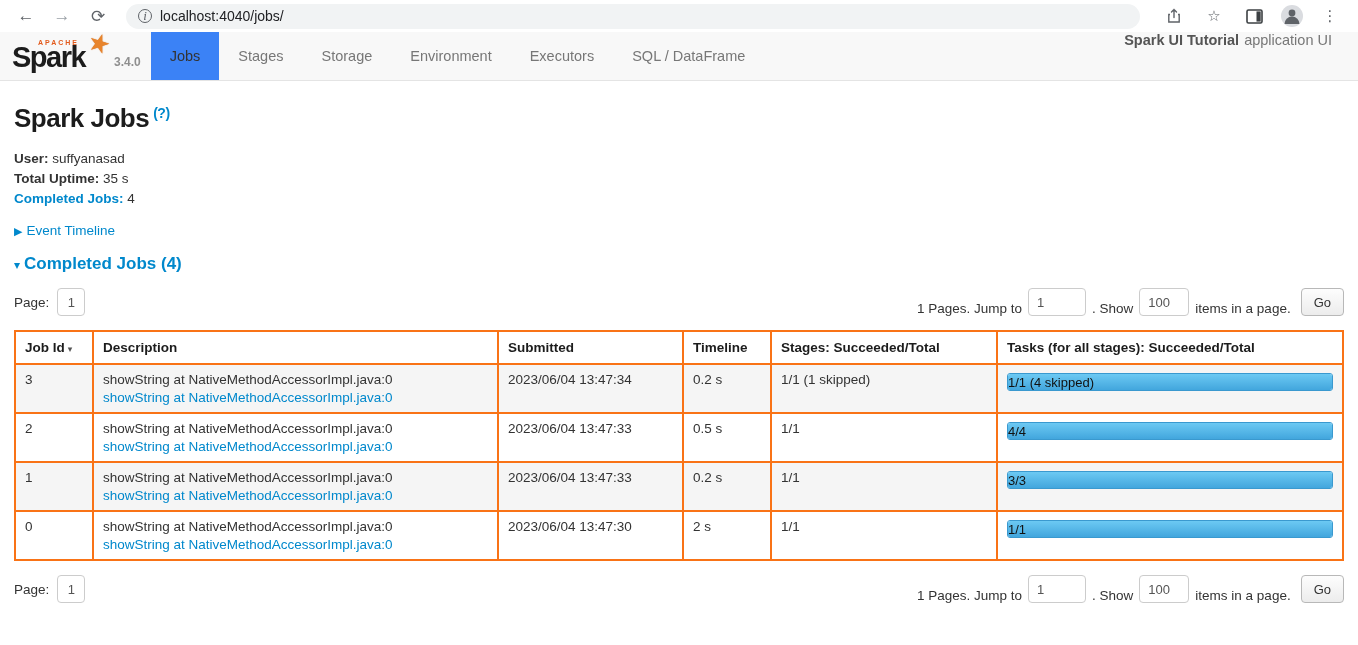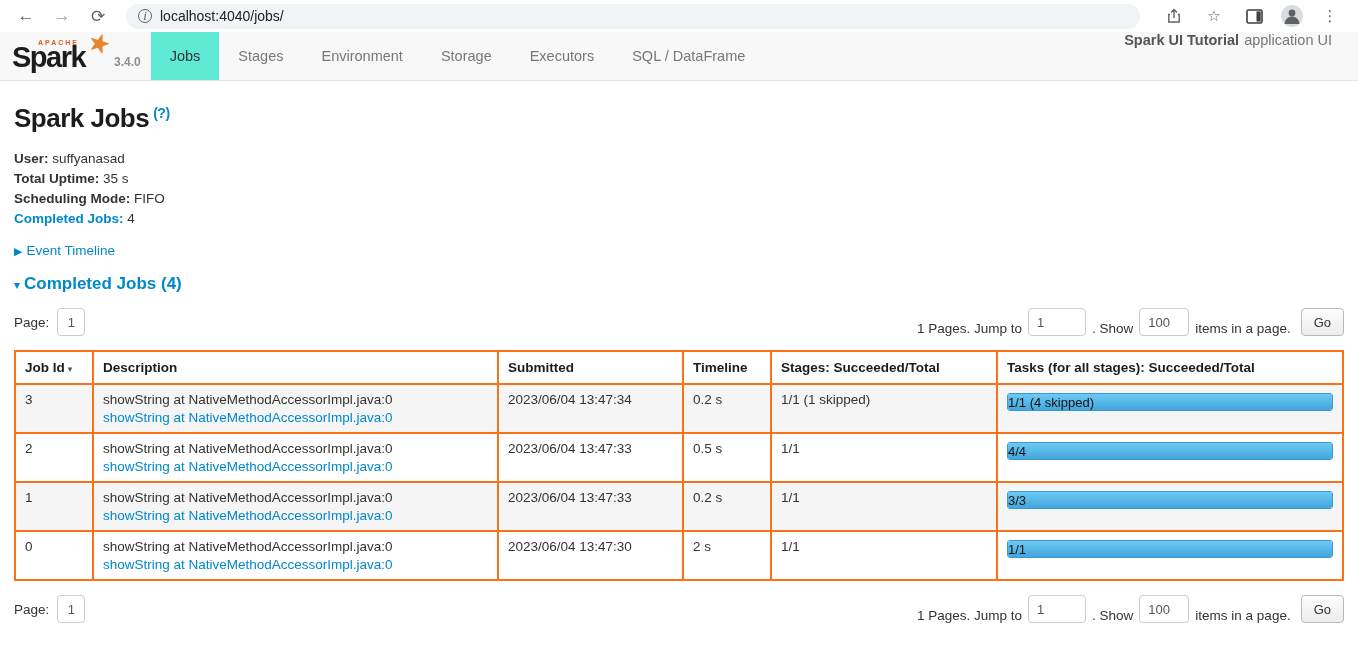--- a/index.html
+++ b/index.html
@@ -31,21 +31,21 @@
   .logo-apache { position:absolute; top:5px; left:26px; font-size:7px; font-weight:bold;
     letter-spacing:2px; color:#e25a1c; }
   .logo-spark { position:absolute; bottom:0px; left:0; font-size:29px; font-weight:bold;
     color:#1c1c1c; letter-spacing:-1.5px; }
   .logo-star { position:absolute; top:-5px; right:-6px; font-size:25px; color:#e8842c;
     transform:rotate(18deg); text-shadow:0 0 1px #c96a1d; }
   .logo-version { font-size:12px; font-weight:bold; color:#8f8f8f; margin:0 0 5px 10px; }
   .tabs { display:flex; align-items:stretch; list-style:none; }
   .tab { display:flex; align-items:center; padding:0 19px; font-size:14.5px; color:#777;
     cursor:pointer; }
-  .tab.active { background:#5eead4; color:#333; }
+  .tab.active { background:#3b82f6; color:#333; }
   .nav-appname { margin-left:auto; display:flex; align-items:flex-start; padding-right:26px;
     font-size:14.5px; color:#777; }
   .nav-appname b { color:#555; margin-right:5px; }
 
   
   .content { padding:22px 14px 0 14px; }
   h1.page-title { font-size:26px; font-weight:bold; color:#1c1c1c; letter-spacing:-0.5px; }
   .help-sup { font-size:14px; color:#0088cc; font-weight:bold; vertical-align:9px; margin-left:4px; cursor:pointer; }
   .info-list { margin-top:15px; font-size:13.5px; line-height:20px; color:#333; }
   .info-list .lbl { font-weight:bold; }
@@ -128,39 +128,38 @@
     <div class="logo-mark">
       <span class="logo-apache">APACHE</span>
       <span class="logo-spark">Spark</span>
       <span class="logo-star">★</span>
     </div>
     <span class="logo-version">3.4.0</span>
   </div>
   <ul class="tabs">
     <li class="tab active">Jobs</li>
     <li class="tab">Stages</li>
+    <li class="tab">Storage</li>
     <li class="tab">Environment</li>
-    <li class="tab">Storage</li>
     <li class="tab">Executors</li>
     <li class="tab">SQL / DataFrame</li>
   </ul>
   <div class="nav-appname">
     <b>Spark UI Tutorial</b>
     <span>application UI</span>
   </div>
 </div>
 
 <div class="content">
 
   <h1 class="page-title"><span>Spark Jobs</span><span class="help-sup">(?)</span></h1>
 
   <div class="info-list">
     <div><span class="lbl">User:</span> <span>suffyanasad</span></div>
     <div><span class="lbl">Total Uptime:</span> <span>35 s</span></div>
-    <div><span class="lbl">Scheduling Mode:</span> <span>FIFO</span></div>
     <div><span class="lbl link">Completed Jobs:</span> <span>4</span></div>
   </div>
 
   <div class="collapse-line">
     <span class="caret">▶</span><span>Event Timeline</span>
   </div>
 
   <div class="section-head">
     <span class="caret">▾</span><span>Completed Jobs (4)</span>
   </div>

